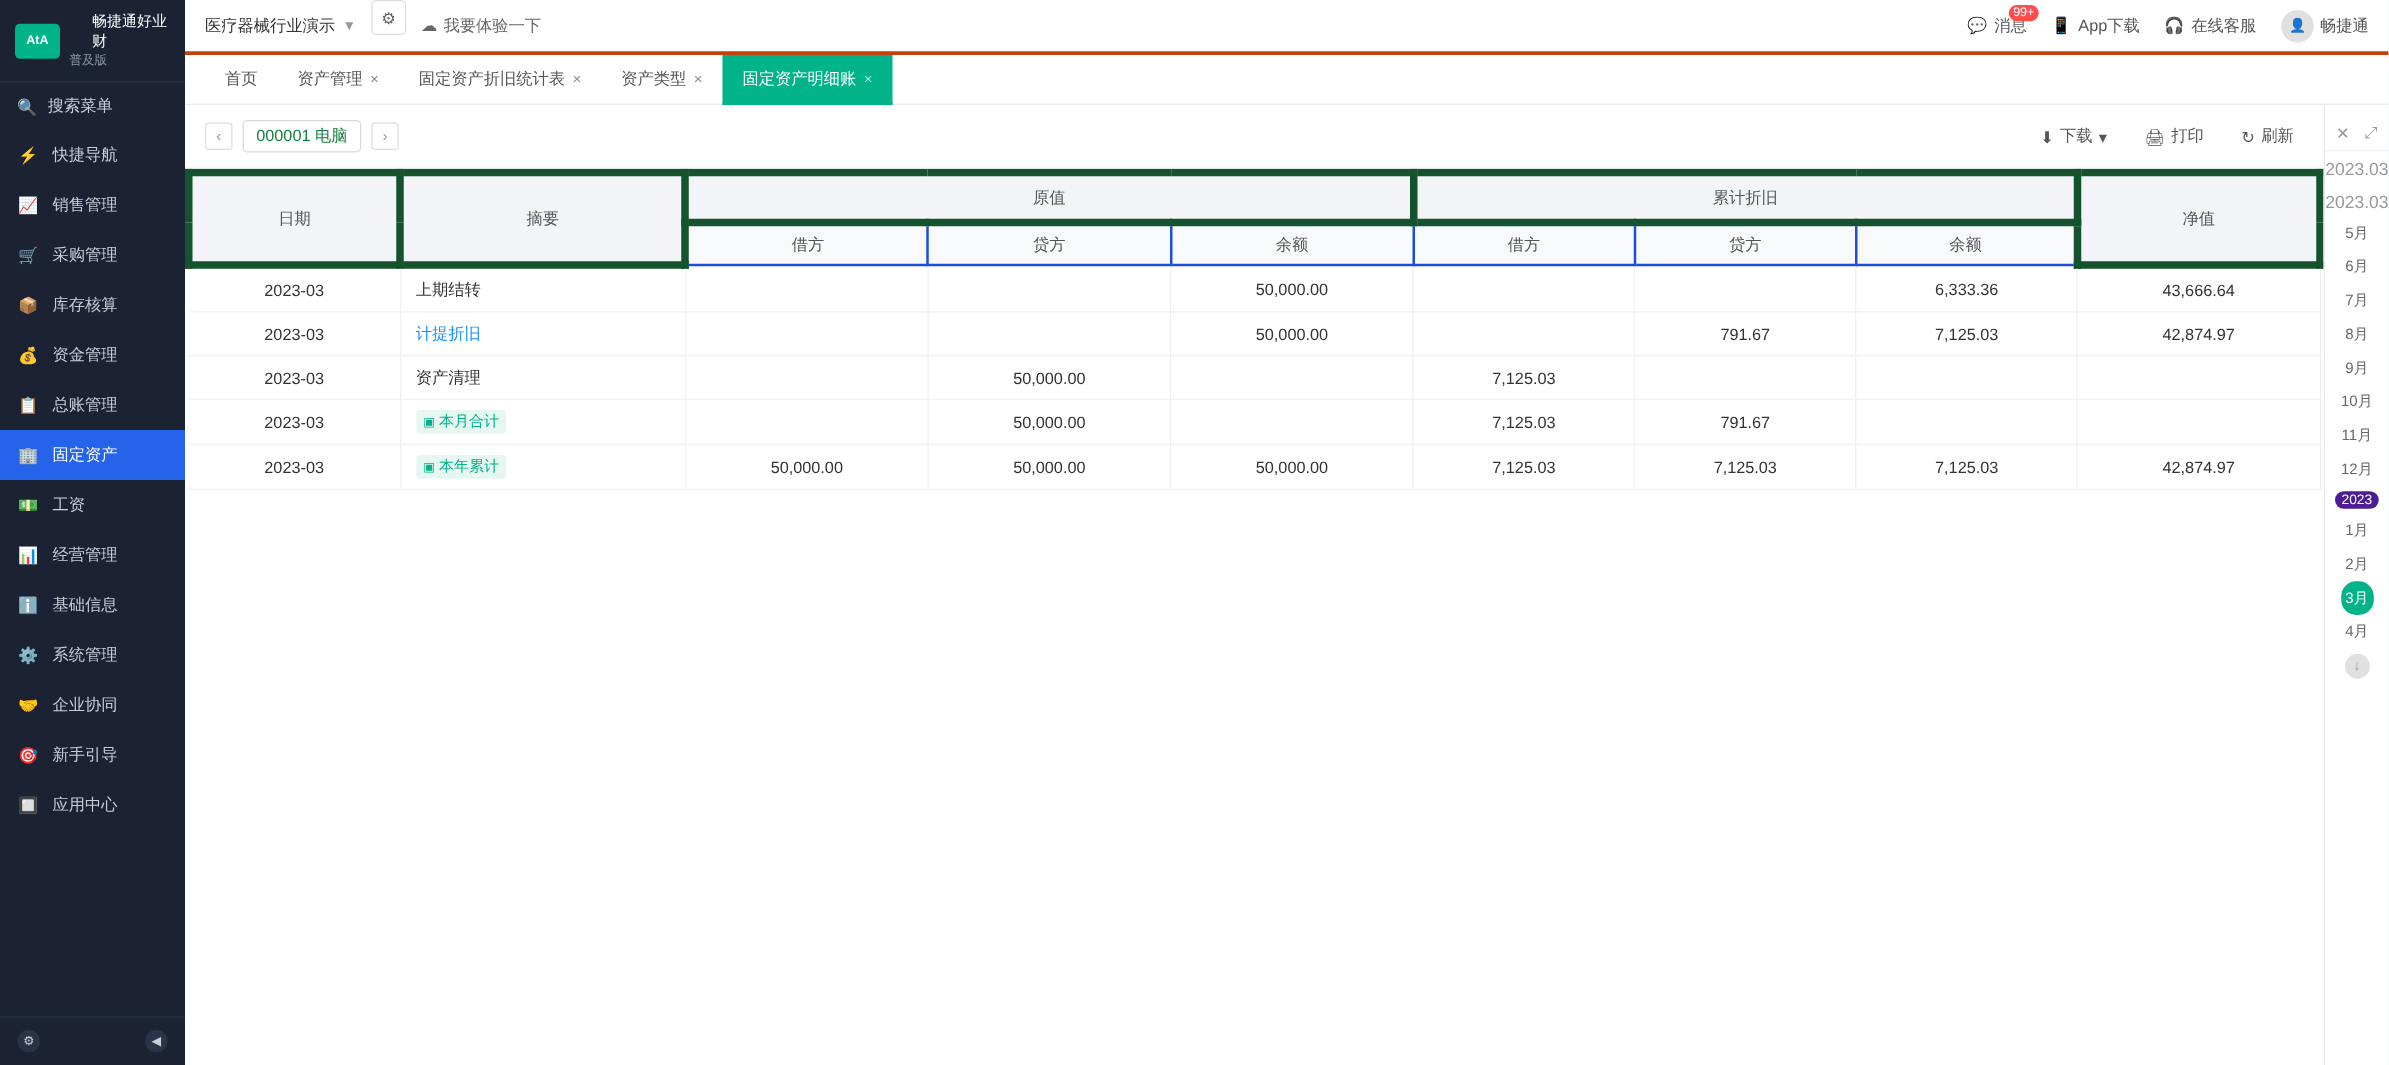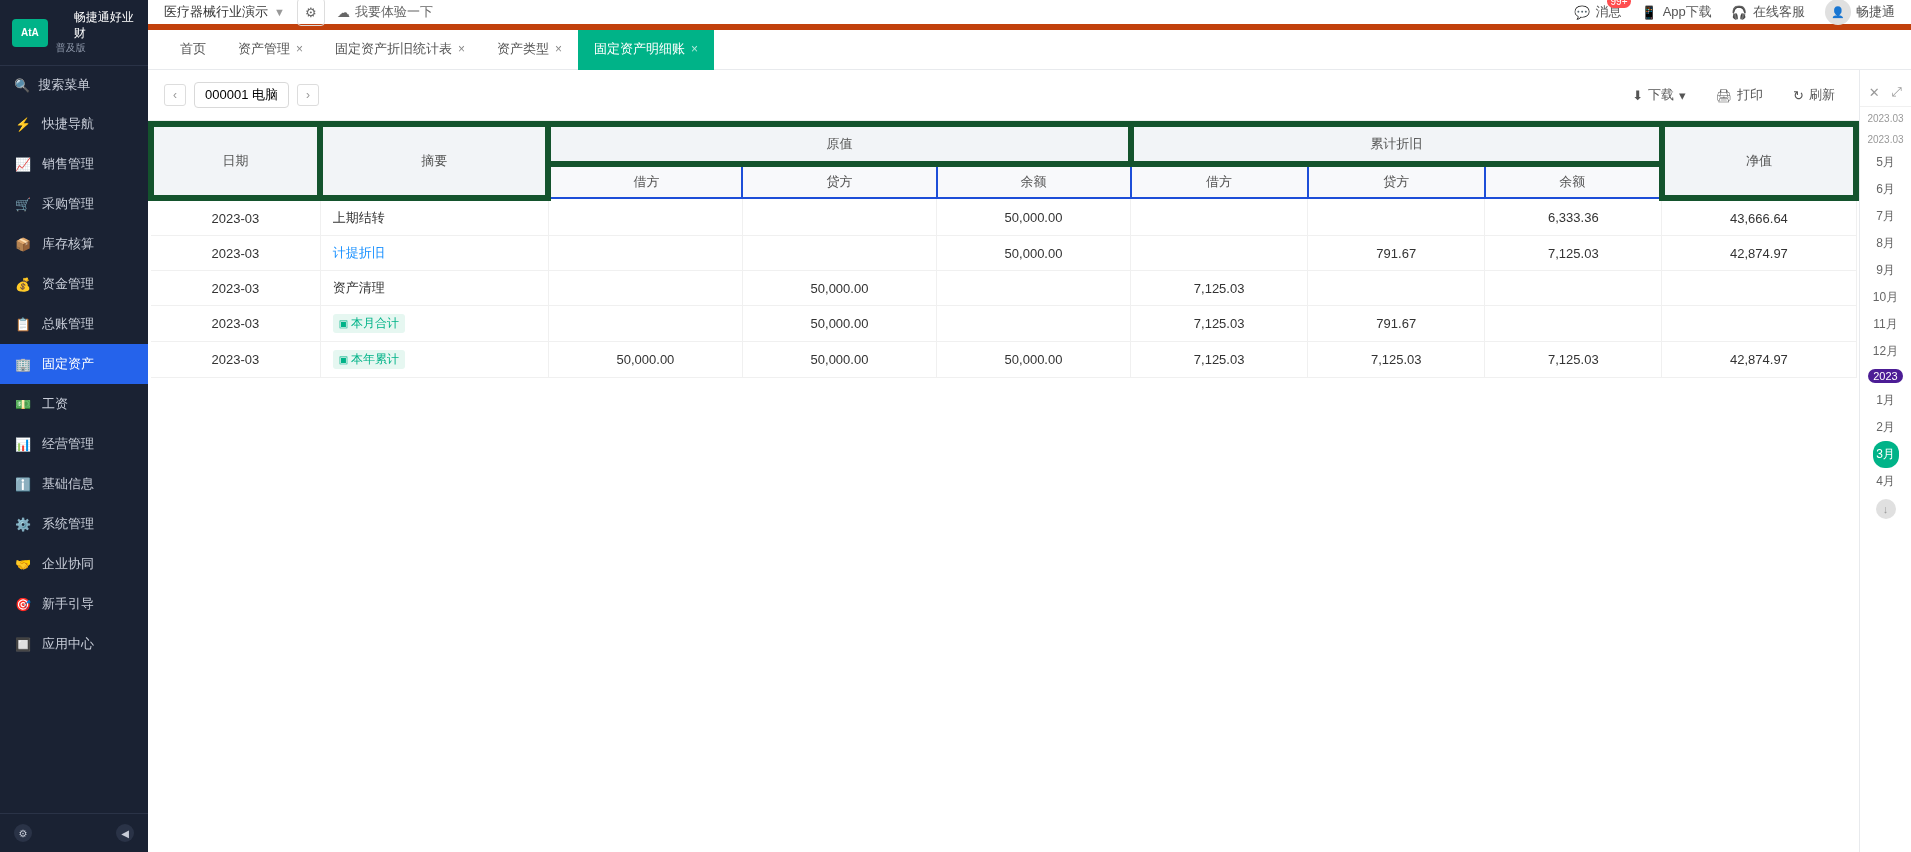--- a/index.html
+++ b/index.html
@@ -79,25 +79,24 @@
       flex: 1;
       display: flex;
       flex-direction: column;
       overflow: hidden;
       background: #f0f2f5;
     }
 
     
     .topbar {
       background: #fff;
-      height: 30px;
-      display: flex;
-      align-items: center;
+      height: 44px;
+      display: flex;
       padding: 0 16px;
-      border-bottom: 6px solid #c2410c;
+      border-bottom: 3px solid #c2410c;
       gap: 12px;
     }
     .topbar-company {
       display: flex; align-items: center; gap: 6px;
       font-size: 13px; color: #333;
       cursor: pointer;
     }
     .topbar-company .arrow { color: #999; font-size: 11px; }
     .topbar-settings {
       width: 28px; height: 28px;
@@ -194,21 +193,21 @@
       width: 22px; height: 22px;
       display: flex; align-items: center; justify-content: center;
       cursor: pointer; color: #999; border: 1px solid #ddd; border-radius: 3px;
       font-size: 12px;
     }
     .asset-code-box {
       border: 1px solid #d9d9d9;
       border-radius: 4px;
       padding: 3px 10px;
       font-size: 13px;
-      color: #000000;
+      color: #15803d;
       background: #fff;
     }
     .asset-nav-right {
       margin-left: auto;
       display: flex; align-items: center; gap: 14px;
     }
     .action-btn {
       display: flex; align-items: center; gap: 5px;
       font-size: 13px; color: #555; cursor: pointer;
       padding: 4px 8px;
@@ -276,21 +275,21 @@
       padding: 4px 6px;
       width: 100%;
       border-bottom: 1px solid #f0f0f0;
     }
     .right-panel-icon-btn {
       width: 20px; height: 20px;
       display: flex; align-items: center; justify-content: center;
       cursor: pointer; color: #999; font-size: 13px;
     }
     .year-label {
-      font-size: 10px; color: #999;
+      font-size: 14px; color: #999;
       padding: 6px 0 4px;
       text-align: center;
       width: 100%;
     }
     .month-item {
       width: 100%;
       padding: 5px 0;
       text-align: center;
       font-size: 12px;
       color: #666;

